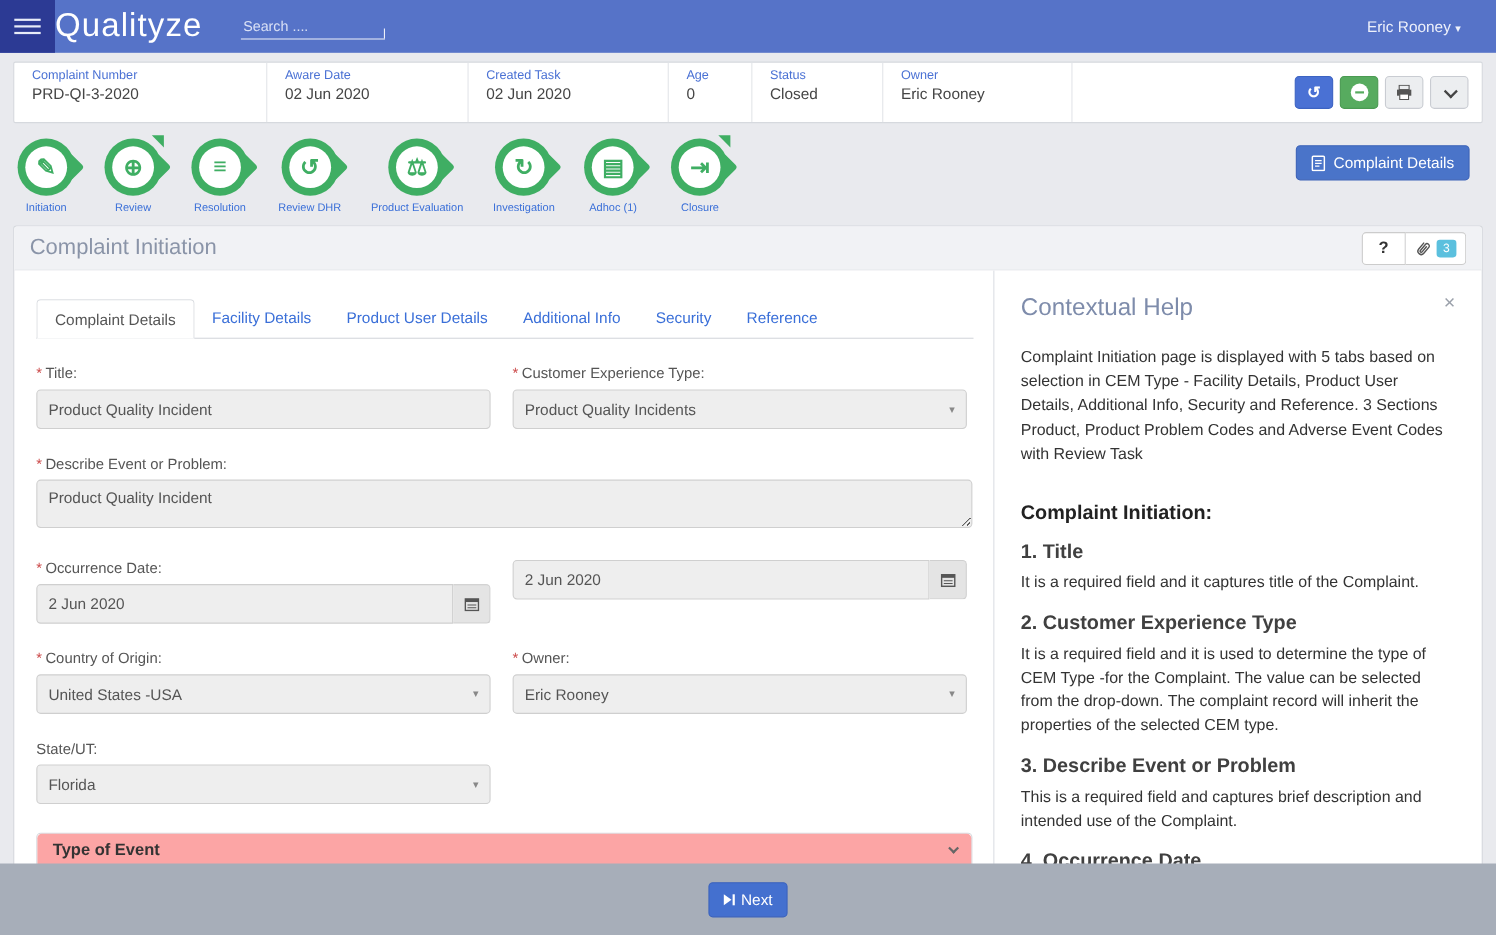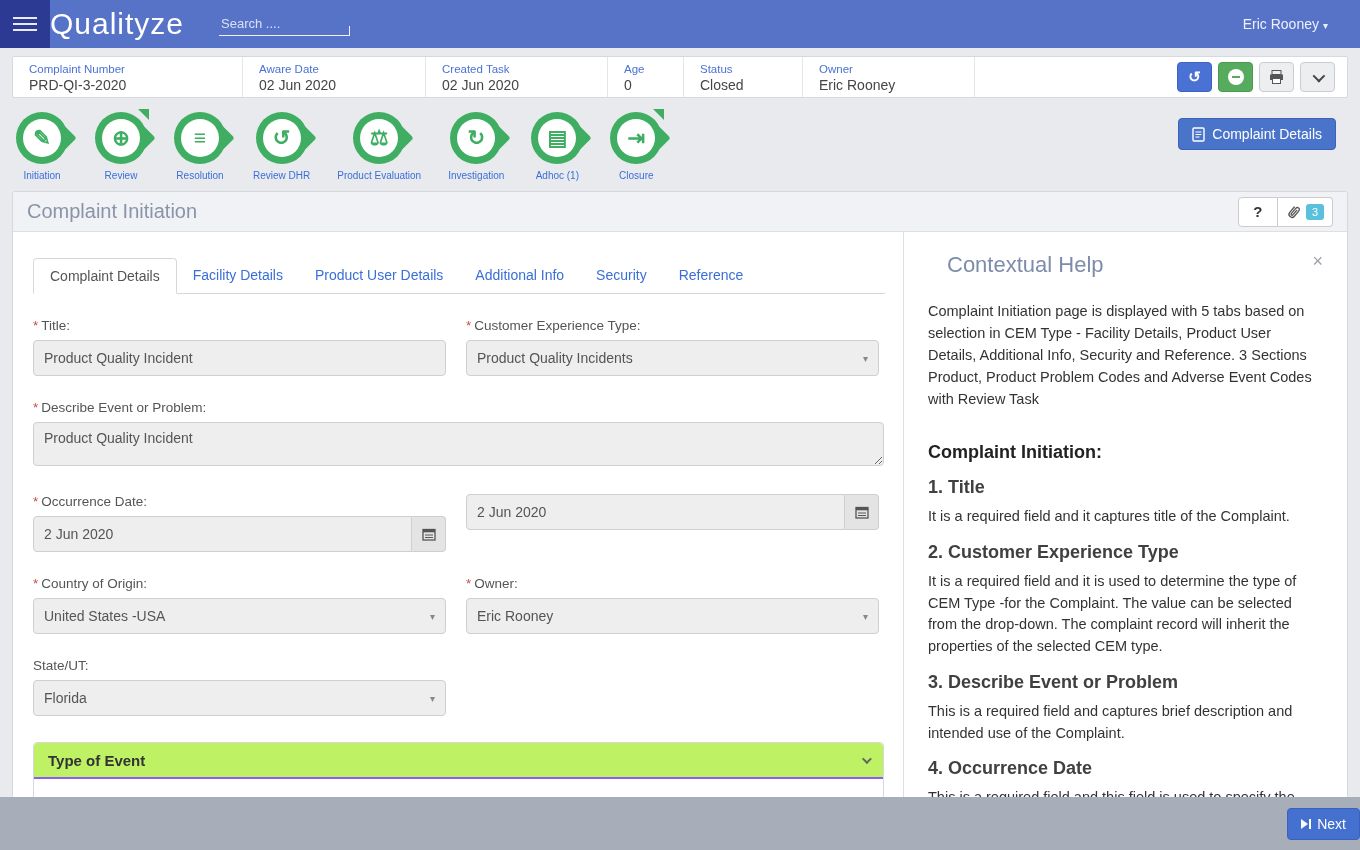--- a/index.html
+++ b/index.html
@@ -12,21 +12,21 @@
   .hamburger span { display:block; width:24px; height:2px; background:#e8ecf8; }
   .logo { font-size:30px; font-weight:100; color:#fff; letter-spacing:1px; }
   .search-wrap { margin-left:35px; border-bottom:1px solid rgba(255,255,255,.9); display:flex; align-items:flex-end; }
   .search-wrap input { background:transparent; border:none; outline:none; color:#fff; font-size:13px; width:130px; padding:4px 2px; }
   .search-wrap input::placeholder { color:#d9e0f5; }
   .search-tick { width:0; height:9px; border-right:1px solid rgba(255,255,255,.9); }
   .user-menu { position:absolute; right:32px; color:#eef1fb; font-size:14px; cursor:pointer; }
   .user-menu .caret { font-size:10px; margin-left:4px; }
 
   
-  .record-bar { margin:8px 12px 0 12px; background:#fff; border:1px solid #d6d9de; border-radius:2px; height:42px; display:flex; align-items:stretch; }
+  .record-bar { margin:8px 12px 0 12px; background:#fff; border:1px solid #d6d9de; border-radius:2px; height:56px; display:flex; align-items:stretch; }
   .rb-field { padding:5px 8px 0 16px; border-right:1px solid #e3e5e9; }
   .rb-label { font-size:11.5px; color:#4a71d4; line-height:14px; white-space:nowrap; }
   .rb-value { font-size:14px; color:#454545; line-height:18px; white-space:nowrap; }
   .rb-actions { margin-left:auto; display:flex; align-items:center; gap:6px; padding-right:12px; }
   .rb-btn { width:35px; height:30px; border-radius:4px; border:1px solid #c9ccd2; display:flex; align-items:center; justify-content:center; cursor:pointer; font-size:15px; }
   .rb-btn.blue { background:#4a71d4; border-color:#3c63c2; color:#fff; font-weight:bold; }
   .rb-btn.green { background:#57ab5f; border-color:#4a9a52; }
   .rb-btn.light { background:#eceef0; color:#555; }
   .minus-circle { width:16px; height:16px; background:#fff; border-radius:50%; position:relative; }
   .minus-circle::after { content:""; position:absolute; left:4px; top:7px; width:8px; height:2px; background:#57ab5f; }
@@ -70,43 +70,43 @@
   .inp, .sel, .ta { width:100%; background:#eee; border:1px solid #cfcfcf; border-radius:4px; color:#555; font-size:14px; font-family:"Liberation Sans",sans-serif; }
   .inp { height:36px; padding:0 10px; display:flex; align-items:center; }
   .ta { height:44px; padding:7px 10px; resize:vertical; }
   .sel { height:36px; padding:0 10px; display:flex; align-items:center; position:relative; cursor:pointer; }
   .sel .caret { position:absolute; right:10px; color:#888; font-size:10px; }
   .date-group { display:flex; }
   .date-group .inp { flex:1; border-radius:4px 0 0 4px; }
   .date-addon { width:34px; background:#e4e4e4; border:1px solid #cfcfcf; border-left:none; border-radius:0 4px 4px 0; display:flex; align-items:center; justify-content:center; cursor:pointer; }
 
   .section-box { margin-top:26px; border:1px solid #d5d8dd; border-radius:4px; width:851px; }
-  .section-head { height:36px; background:#bef264; border-bottom:2px solid #8b5cf6; display:flex; align-items:center; padding:0 14px; border-radius:4px 4px 0 0; cursor:pointer; }
+  .section-head { height:36px; background:#fca5a5; border-bottom:7px solid #8b5cf6; display:flex; align-items:center; padding:0 14px; border-radius:4px 4px 0 0; cursor:pointer; }
   .section-title { font-size:15px; font-weight:bold; color:#333; }
   .section-head .chev { margin-left:auto; border-color:#666; width:7px; height:7px; }
   .section-body { display:flex; padding:18px 0 28px 25px; }
   .toggle-block { width:275px; }
   .toggle-label { font-size:13.5px; color:#555; margin-bottom:8px; }
   .toggle { width:48px; height:24px; border-radius:12px; background:#e7e9ec; border:1px solid #dadce0; position:relative; cursor:pointer; box-shadow:inset 0 1px 2px rgba(0,0,0,.08); }
   .toggle .knob { position:absolute; left:1px; top:1px; width:26px; height:20px; border-radius:10px; background:#f4f5f7; box-shadow:0 1px 1px rgba(0,0,0,.15); }
   .toggle.on { background:#4470c8; border-color:#3a62b4; }
   .toggle.on .knob { left:auto; right:2px; width:19px; height:19px; border-radius:50%; background:#fff; }
   .toggle.on .check { position:absolute; left:8px; top:4px; color:#fff; font-size:12px; font-weight:bold; }
 
   
   .help-head { display:flex; align-items:flex-start; }
-  .help-title { font-size:22px; color:#7e8cab;margin-left:19px; }
+  .help-title { font-size:22px; color:#7e8cab; }
   .help-close { margin-left:auto; color:#9aa0aa; font-size:18px; cursor:pointer; line-height:1; }
   .help-intro { margin-top:22px; font-size:14.5px; line-height:1.52; color:#333; }
   .help-main-heading { margin-top:32px; font-size:18px; font-weight:bold; color:#222; }
   .help-sec-heading { margin-top:14px; font-size:18px; font-weight:bold; color:#404040; }
   .help-sec-body { margin-top:8px; font-size:14.5px; line-height:1.5; color:#333; }
 
   
-  .footer-bar { position:absolute; left:0; bottom:0; width:1360px; height:53px; background:#a7aeb9; display:flex; align-items:center; justify-content:flex-end; padding-right:0; z-index:5; }
+  .footer-bar { position:absolute; left:0; bottom:0; width:1360px; height:65px; background:#a7aeb9; display:flex; align-items:center; justify-content:center; padding-right:0; z-index:5; }
   .next-btn { background:#4470cf; border:1px solid #3a62bd; color:#fff; font-size:14px; border-radius:4px; padding:7px 13px; display:flex; align-items:center; gap:6px; cursor:pointer; }
   .next-icon { display:flex; align-items:center; }
   .next-icon .tri { width:0; height:0; border-top:5px solid transparent; border-bottom:5px solid transparent; border-left:7px solid #fff; }
   .next-icon .bar { width:2px; height:10px; background:#fff; margin-left:1px; }
 </style>
 </head>
 <body>
 
 <header class="topbar">
   <div class="hamburger">

